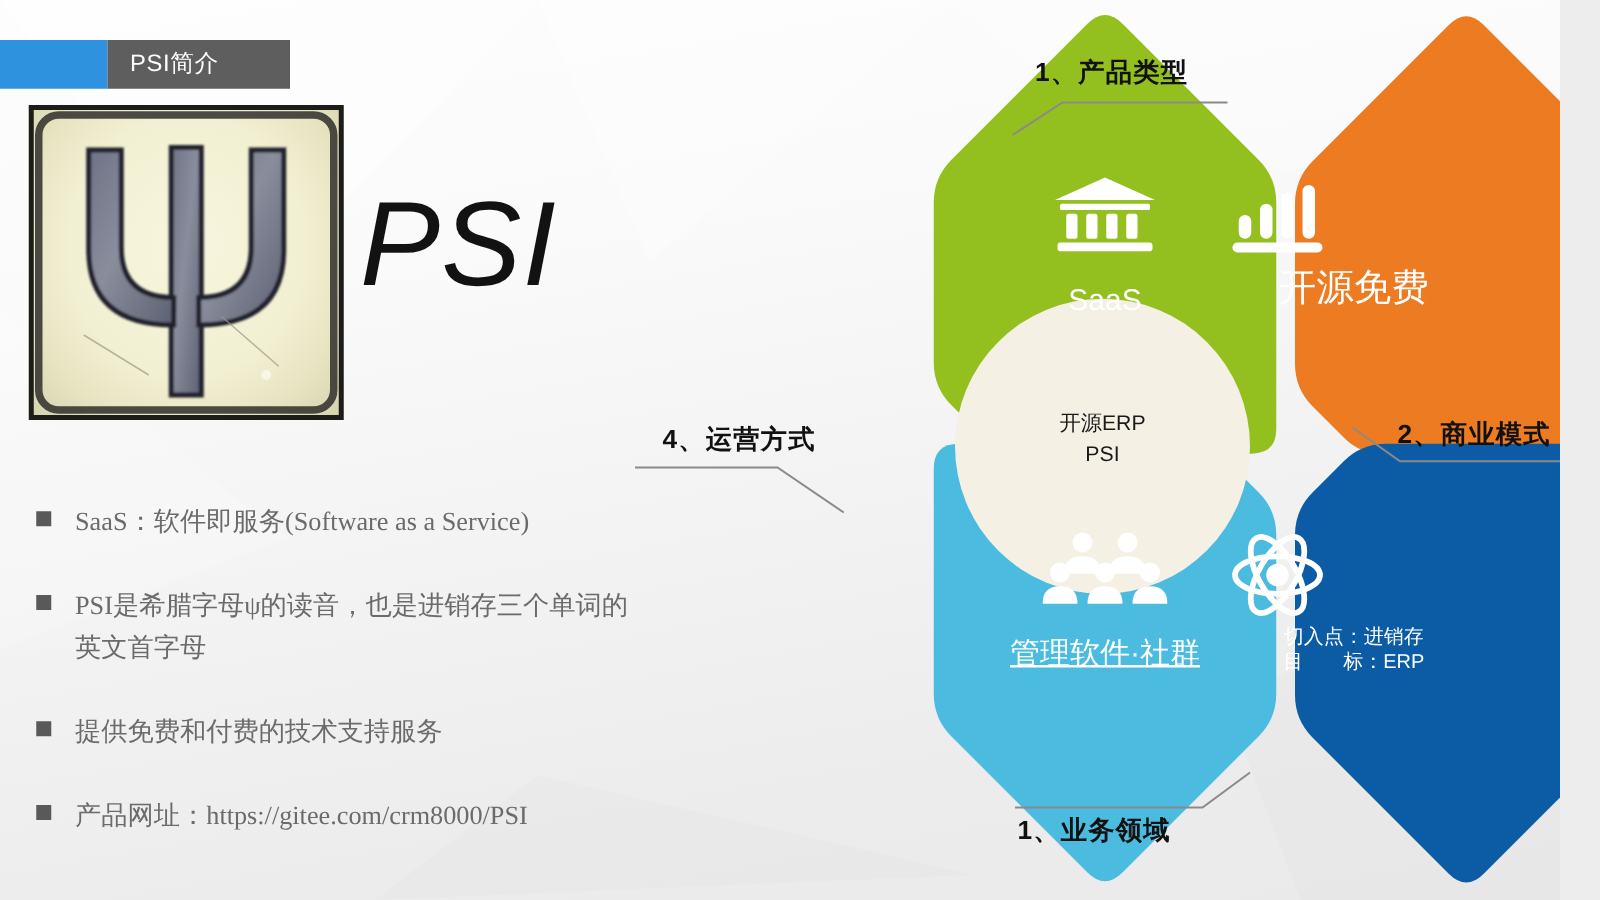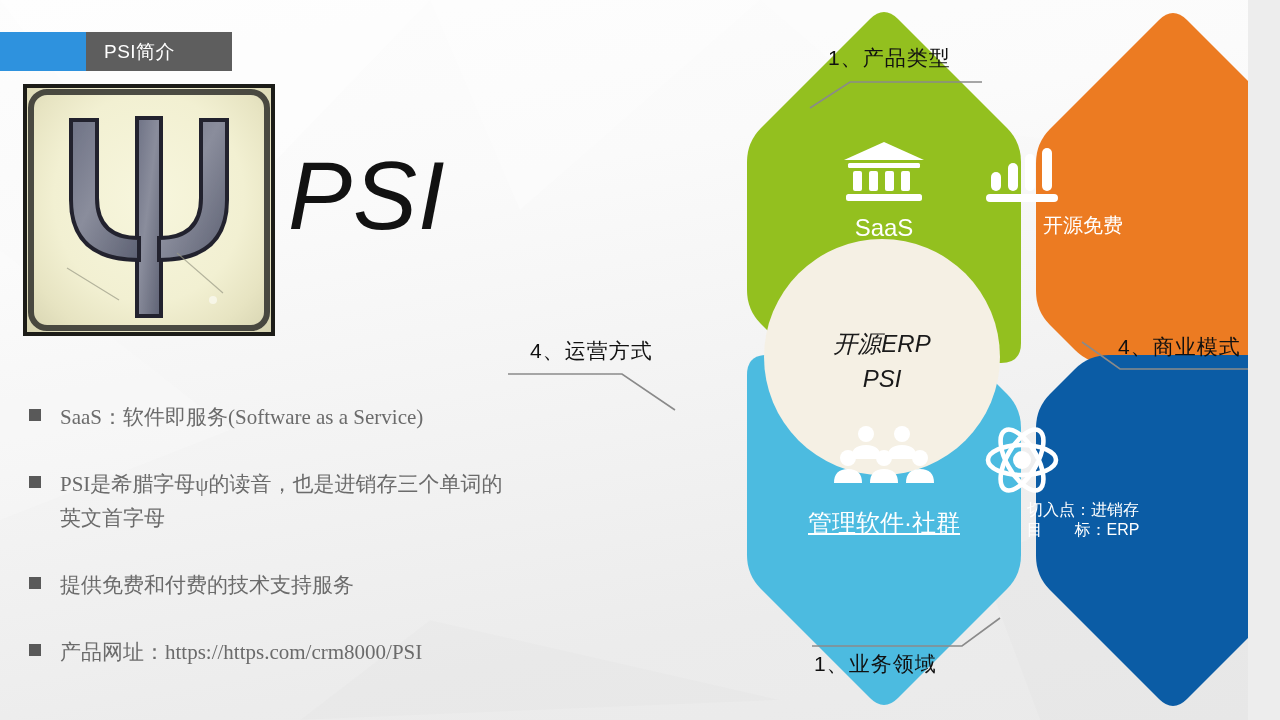--- a/index.html
+++ b/index.html
@@ -124,46 +124,45 @@
     left: 470px;
     top: 0;
     width: 810px;
     height: 720px;
   }
   #diagram svg { display: block; }
 
   .dia-label {
     position: absolute;
     font-size: 21px;
-    font-weight: normal;
+    font-weight: bold;
     color: #111111;
     white-space: nowrap;
     letter-spacing: 1px;
   }
 
   .tile-text {
     position: absolute;
     color: #ffffff;
     text-align: center;
     white-space: pre-line;
     line-height: 1.22;
   }
   #tile-text-saas { font-size: 24px; }
-  #tile-text-free { font-size: 20px; }
+  #tile-text-free { font-size: 30px; }
   #tile-text-community { font-size: 24px; }
   #tile-text-erp { font-size: 16px; }
 
   #center-text {
     position: absolute;
     text-align: center;
     color: #1a1a1a;
-    font-size: 24px;
+    font-size: 17px;
     line-height: 1.45;
     white-space: pre-line;
-    font-style: italic;
   }
 </style>
 </head>
 <body>
 
 <div id="slide">
 
   <svg class="facets" width="1280" height="720" viewBox="0 0 1280 720">
     <polygon points="0,0 430,0 190,250" fill="#ffffff" opacity="0.45"></polygon>
     <polygon points="430,0 760,0 520,210" fill="#ffffff" opacity="0.30"></polygon>
@@ -219,21 +218,21 @@
       <span class="bullet-marker"></span>
       <span class="bullet-text">PSI是希腊字母ψ的读音，也是进销存三个单词的
 英文首字母</span>
     </div>
     <div class="bullet-item">
       <span class="bullet-marker"></span>
       <span class="bullet-text">提供免费和付费的技术支持服务</span>
     </div>
     <div class="bullet-item">
       <span class="bullet-marker"></span>
-      <span class="bullet-text">产品网址：https://https.com/crm8000/PSI</span>
+      <span class="bullet-text">产品网址：https://gitee.com/crm8000/PSI</span>
     </div>
   </div>
 
   <div id="diagram">
     <svg width="810" height="720" viewBox="0 0 810 720">
 
       <g>
         <path d="M277 162
                  Q277 142 291 128
                  L400 19
@@ -309,21 +308,21 @@
 
     <svg class="tile-icon" style="position:absolute;left:368px;top:140px;" width="92" height="64" viewBox="0 0 92 64">
       <polygon points="46,2 86,20 6,20" fill="#ffffff"></polygon>
       <rect x="10" y="23" width="72" height="5" rx="1.5" fill="#ffffff"></rect>
       <rect x="15" y="31" width="9" height="20" rx="2" fill="#ffffff"></rect>
       <rect x="31" y="31" width="9" height="20" rx="2" fill="#ffffff"></rect>
       <rect x="47" y="31" width="9" height="20" rx="2" fill="#ffffff"></rect>
       <rect x="63" y="31" width="9" height="20" rx="2" fill="#ffffff"></rect>
       <rect x="8" y="54" width="76" height="7" rx="2.5" fill="#ffffff"></rect>
     </svg>
-    <div class="tile-text" id="tile-text-saas" style="left:324px;top:213px;width:180px;">SaaS</div>
+    <div class="tile-text" id="tile-text-saas" style="left:324px;top:226px;width:180px;">SaaS</div>
 
     <svg class="tile-icon" style="position:absolute;left:512px;top:140px;" width="82" height="64" viewBox="0 0 82 64">
       <rect x="9" y="32" width="10" height="19" rx="5" fill="#ffffff"></rect>
       <rect x="26" y="23" width="10" height="28" rx="5" fill="#ffffff"></rect>
       <rect x="43" y="14" width="10" height="37" rx="5" fill="#ffffff"></rect>
       <rect x="60" y="8" width="10" height="43" rx="5" fill="#ffffff"></rect>
       <rect x="4" y="54" width="72" height="8" rx="4" fill="#ffffff"></rect>
     </svg>
     <div class="tile-text" id="tile-text-free" style="left:613px;top:213px;width:180px;transform:translateX(-90px);">开源免费</div>
 
@@ -350,18 +349,18 @@
         <ellipse cx="40" cy="38" rx="34" ry="15" transform="rotate(120 40 38)"></ellipse>
       </g>
       <circle cx="40" cy="38" r="9" fill="#ffffff"></circle>
     </svg>
     <div class="tile-text" id="tile-text-erp" style="left:613px;top:500px;width:230px;transform:translateX(-115px);">切入点：进销存
 目　　标：ERP</div>
 
     <div id="center-text" style="left:412px;top:327px;width:220px;transform:translateX(-110px);"><span>开源ERP</span><br><span>PSI</span></div>
 
     <div class="dia-label" style="left:358px;top:44px;">1、产品类型</div>
-    <div class="dia-label" style="left:648px;top:333px;">4、商业模式</div>
+    <div class="dia-label" style="left:648px;top:333px;">2、商业模式</div>
     <div class="dia-label" style="left:344px;top:650px;">1、业务领域</div>
     <div class="dia-label" style="left:40px;top:337px;margin-left:20px;">4、运营方式</div>
   </div>
 
 </div>
 
 </body></html>

